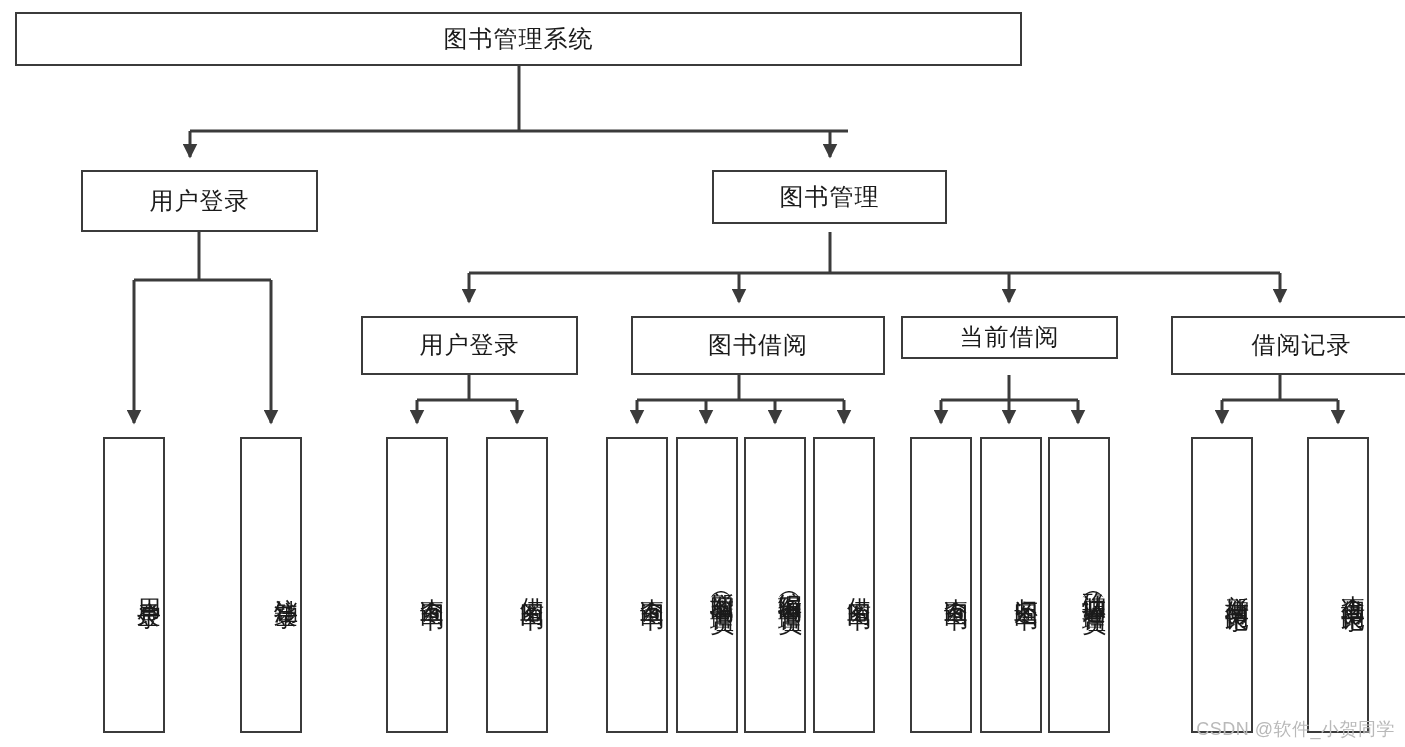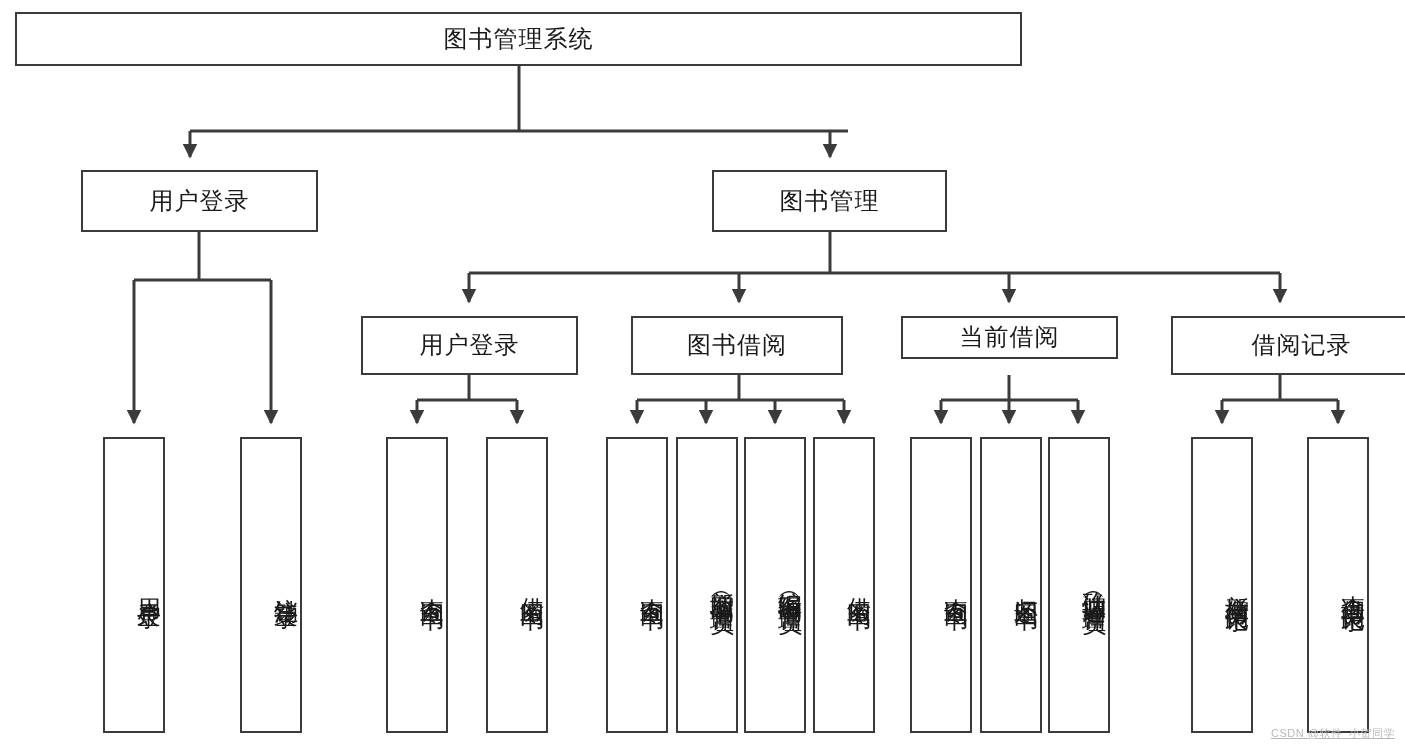--- a/index.html
+++ b/index.html
@@ -55,25 +55,24 @@
     left: 0;
     top: 0;
     width: 1405px;
     height: 747px;
     pointer-events: none;
   }
   .watermark {
     position: absolute;
     right: 10px;
     bottom: 6px;
-    font-size: 11px;
+    font-size: 18px;
     color: #b9b9b9;
     white-space: nowrap;
     letter-spacing: 0.5px;
-    text-decoration: underline;
   }
 </style>
 </head>
 <body>
 
 <div id="canvas">
 
   <svg class="edges" viewBox="0 0 1405 747">
     <defs>
       <marker id="arrow" viewBox="0 0 10 10" refX="9" refY="5" markerWidth="5" markerHeight="5" orient="auto-start-reverse">
@@ -124,28 +123,28 @@
     </g>
   </svg>
 
   <div class="node horiz" style="left:15px; top:12px; width:1007px; height:54px;">
     <span class="node-label">图书管理系统</span>
   </div>
 
   <div class="node horiz" style="left:81px; top:170px; width:237px; height:62px;">
     <span class="node-label">用户登录</span>
   </div>
-  <div class="node horiz" style="left:712px; top:170px; width:235px; height:62px;">
+  <div class="node horiz" style="left:712px; top:170px; width:235px; height:54px;">
     <span class="node-label">图书管理</span>
   </div>
 
   <div class="node horiz" style="left:361px; top:316px; width:217px; height:59px;">
     <span class="node-label">用户登录</span>
   </div>
-  <div class="node horiz" style="left:631px; top:316px; width:212px; height:59px;">
+  <div class="node horiz" style="left:631px; top:316px; width:254px; height:59px;">
     <span class="node-label">图书借阅</span>
   </div>
   <div class="node horiz" style="left:901px; top:316px; width:217px; height:43px;">
     <span class="node-label">当前借阅</span>
   </div>
   <div class="node horiz" style="left:1171px; top:316px; width:261px; height:59px;">
     <span class="node-label">借阅记录</span>
   </div>
 
   <div class="node vert" style="left:103px; top:437px; width:62px; height:296px;">

